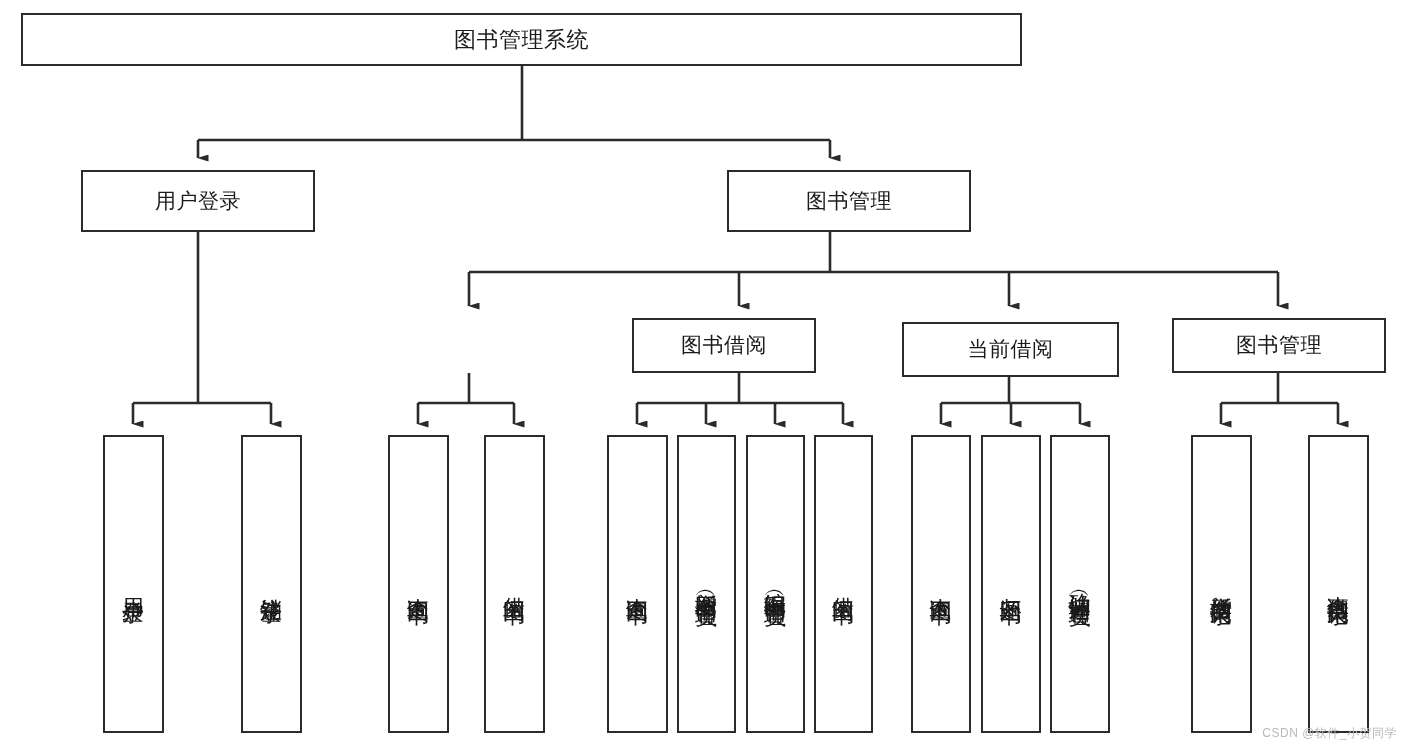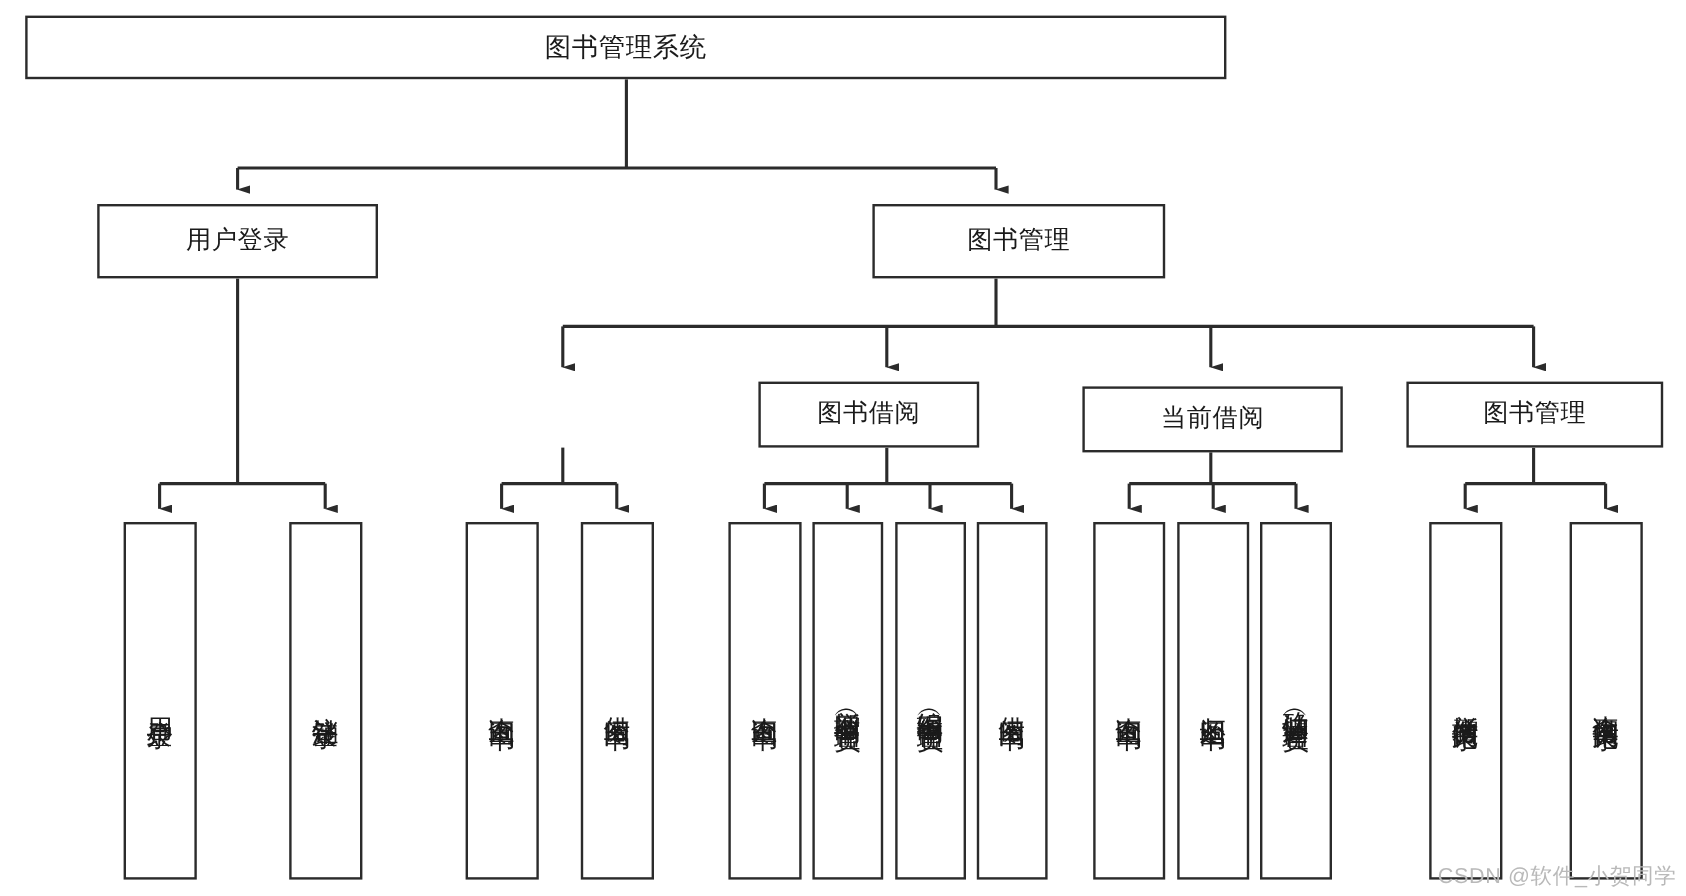--- a/index.html
+++ b/index.html
@@ -62,21 +62,21 @@
     font-size: 22px;
     line-height: 1.05;
     letter-spacing: 2px;
     white-space: nowrap;
     max-height: 100%;
   }
   .watermark {
     position: absolute;
     right: 8px;
     bottom: 5px;
-    font-size: 18px;
+    font-size: 12px;
     color: #b9b9b9;
     letter-spacing: 0.5px;
     white-space: nowrap;
   }
 </style>
 </head>
 <body>
 
 <div id="canvas">
 

